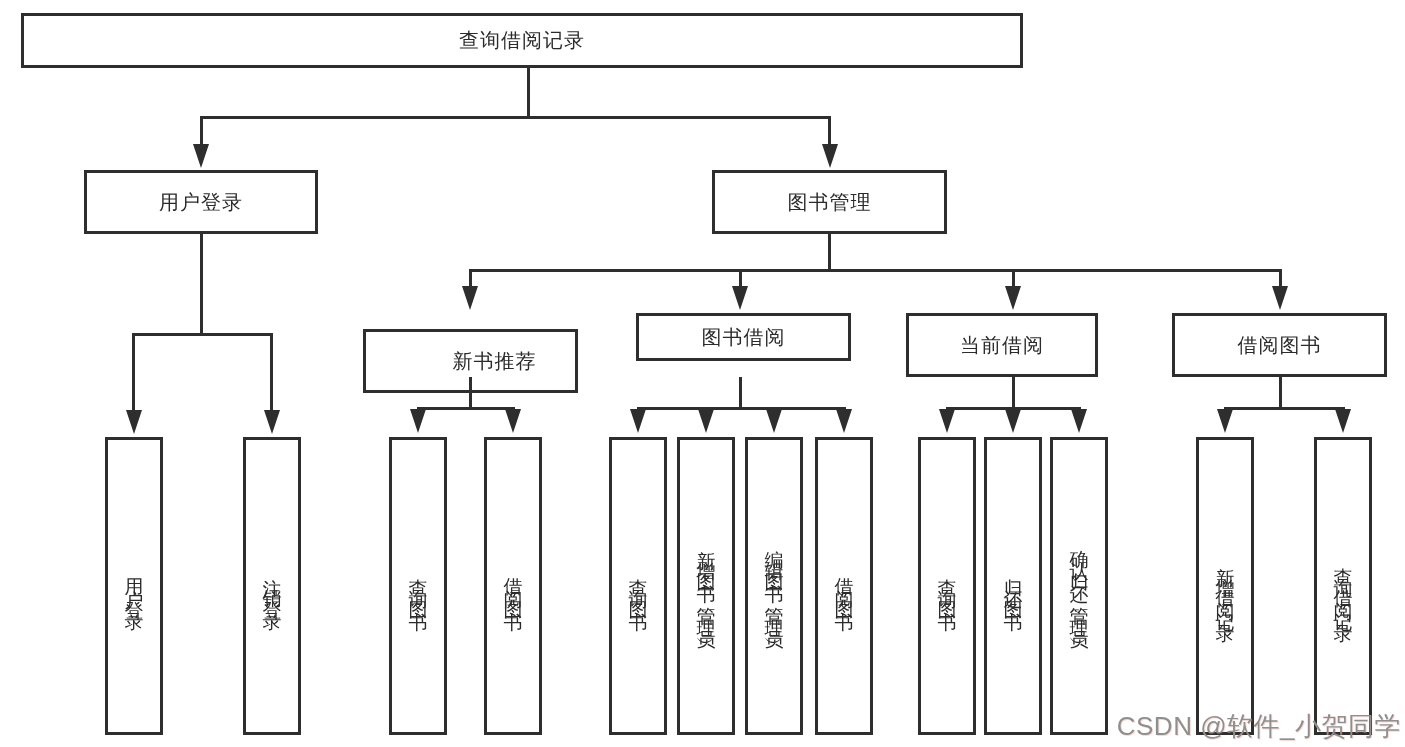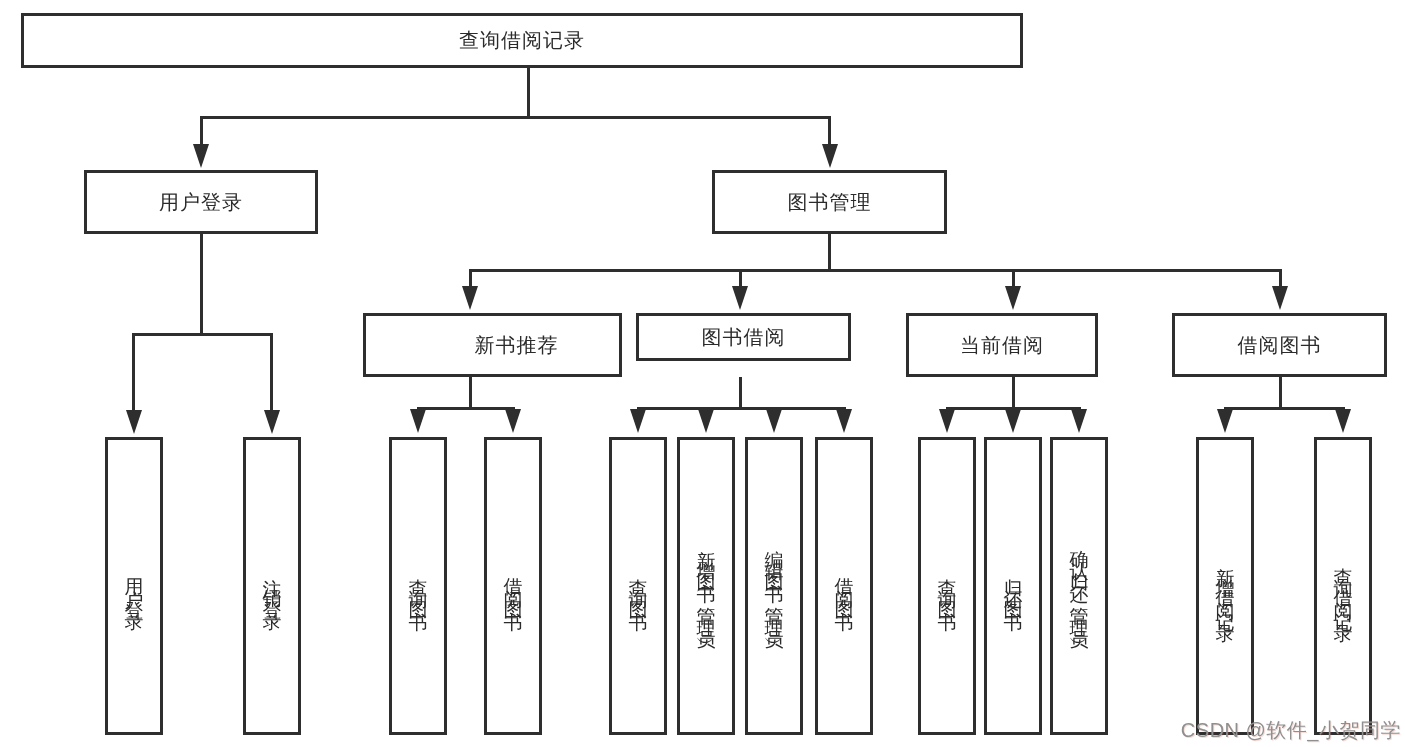--- a/index.html
+++ b/index.html
@@ -52,21 +52,21 @@
   .hl{position:absolute;height:3px;background:var(--stroke);}
   .arrow{
     position:absolute;width:0;height:0;
     border-left:8px solid transparent;
     border-right:8px solid transparent;
     border-top:24px solid var(--stroke);
   }
   .watermark{
     position:absolute;
     right:4px;bottom:3px;
-    font-size:20px;
+    font-size:26px;
     color:var(--watermark);
     letter-spacing:0.5px;
     z-index:10;
     text-shadow:1px 1px 0 rgba(220,90,70,0.22);
   }
 </style>
 </head>
 <body>
 
 <div class="stage">
@@ -76,21 +76,21 @@
   </div>
 
   <div class="hbox" style="left:84px;top:170px;width:234px;height:64px;">
     <span>用户登录</span>
   </div>
 
   <div class="hbox" style="left:712px;top:170px;width:235px;height:64px;text-align:right;">
     <span>图书管理</span>
   </div>
 
-  <div class="hbox" style="left:363px;top:313px;width:259px;height:64px;padding-left:48px;">
+  <div class="hbox" style="left:363px;top:329px;width:215px;height:64px;padding-left:48px;">
     <span>新书推荐</span>
   </div>
 
   <div class="hbox" style="left:636px;top:313px;width:215px;height:48px;">
     <span>图书借阅</span>
   </div>
 
   <div class="hbox" style="left:906px;top:313px;width:192px;height:64px;">
     <span>当前借阅</span>
   </div>

